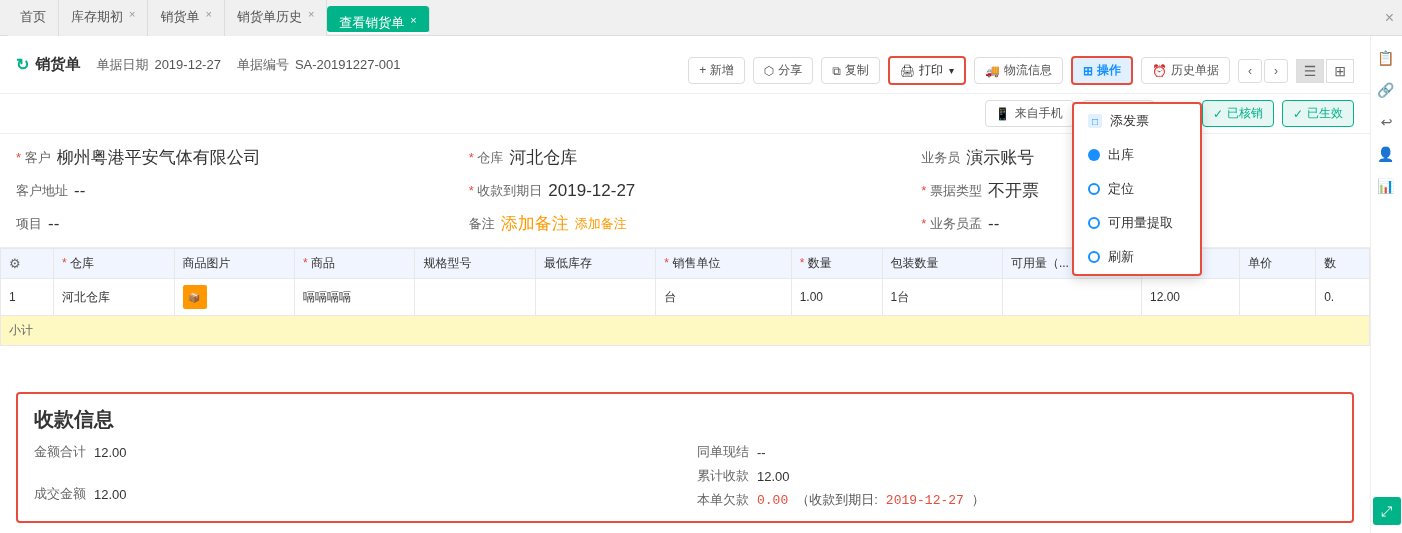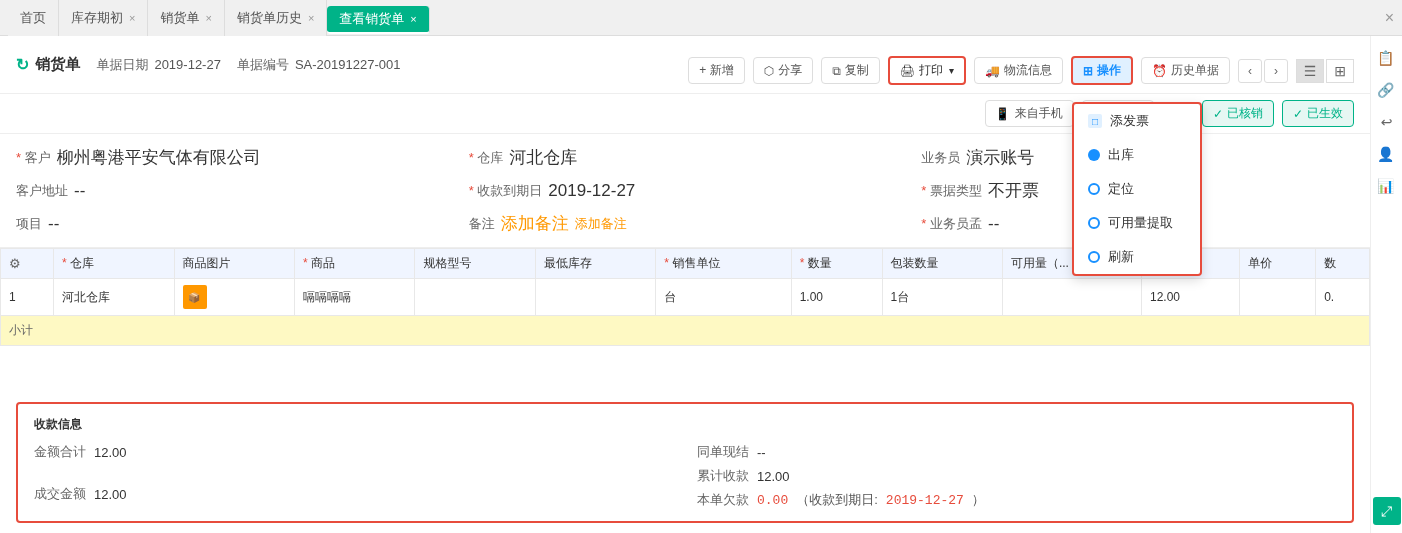--- a/index.html
+++ b/index.html
@@ -4,21 +4,21 @@
   <style>
     * { box-sizing: border-box; margin: 0; padding: 0; }
     body { font-family: 'Microsoft YaHei', Arial, sans-serif; font-size: 13px; background: #f5f5f5; color: #333; overflow: hidden; }
 
     
     .tab-bar {
       display: flex; align-items: center; background: #f0f0f0; border-bottom: 1px solid #ddd;
       padding: 0 8px; height: 36px; position: relative;
     }
     .tab {
-      display: flex; align-items: center; padding: 0 12px; height: 36px; cursor: pointer;
+      display: flex; align-items: flex-start; padding: 8px 12px; height: 36px; cursor: pointer;
       font-size: 13px; color: #555; border-right: 1px solid #ddd; gap: 6px;
       background: #f0f0f0;
     }
     .tab.active {
       background: #fff; color: #333; border-bottom: 2px solid #fff; margin-bottom: -1px;
     }
     .tab .close-icon { color: #999; font-size: 11px; cursor: pointer; }
     .tab-close-x {
       position: absolute; right: 8px; top: 50%; transform: translateY(-50%);
       font-size: 16px; color: #999; cursor: pointer;
@@ -89,21 +89,21 @@
       padding: 6px 8px; border: 1px solid #e8e8e8; color: #333; background: #fff;
     }
     .subtotal-row td { background: #fef9c3; color: #333; font-size: 12px; }
     .product-img { width: 24px; height: 24px; background: #ff9800; border-radius: 2px; display: flex; align-items: center; justify-content: center; font-size: 10px; color: #fff; }
 
     
     .payment-section {
       border: 2px solid #e74c3c; margin: 10px 16px; padding: 12px 16px; border-radius: 4px;
       background: #fff;
     }
-    .payment-title { font-size: 12px; font-weight: bold; margin-bottom: 10px; }
+    .payment-title { font-size: 20px; font-weight: bold; margin-bottom: 10px; }
     .payment-grid { display: grid; grid-template-columns: 1fr 1fr; gap: 6px 24px; text-align: right; }
     .payment-row { display: flex; align-items: center; gap: 8px; font-size: 13px; }
     .payment-label { color: #666; white-space: nowrap; }
     .payment-value { color: #333; }
     .payment-value.red { color: #e74c3c; font-family: Liberation Mono, monospace; }
 
     
     .dropdown-overlay {
       position: absolute; top: 100px; right: 16px; background: #fff;
       border: 2px solid #e74c3c; border-radius: 4px; box-shadow: 0 4px 12px rgba(0,0,0,0.15);

